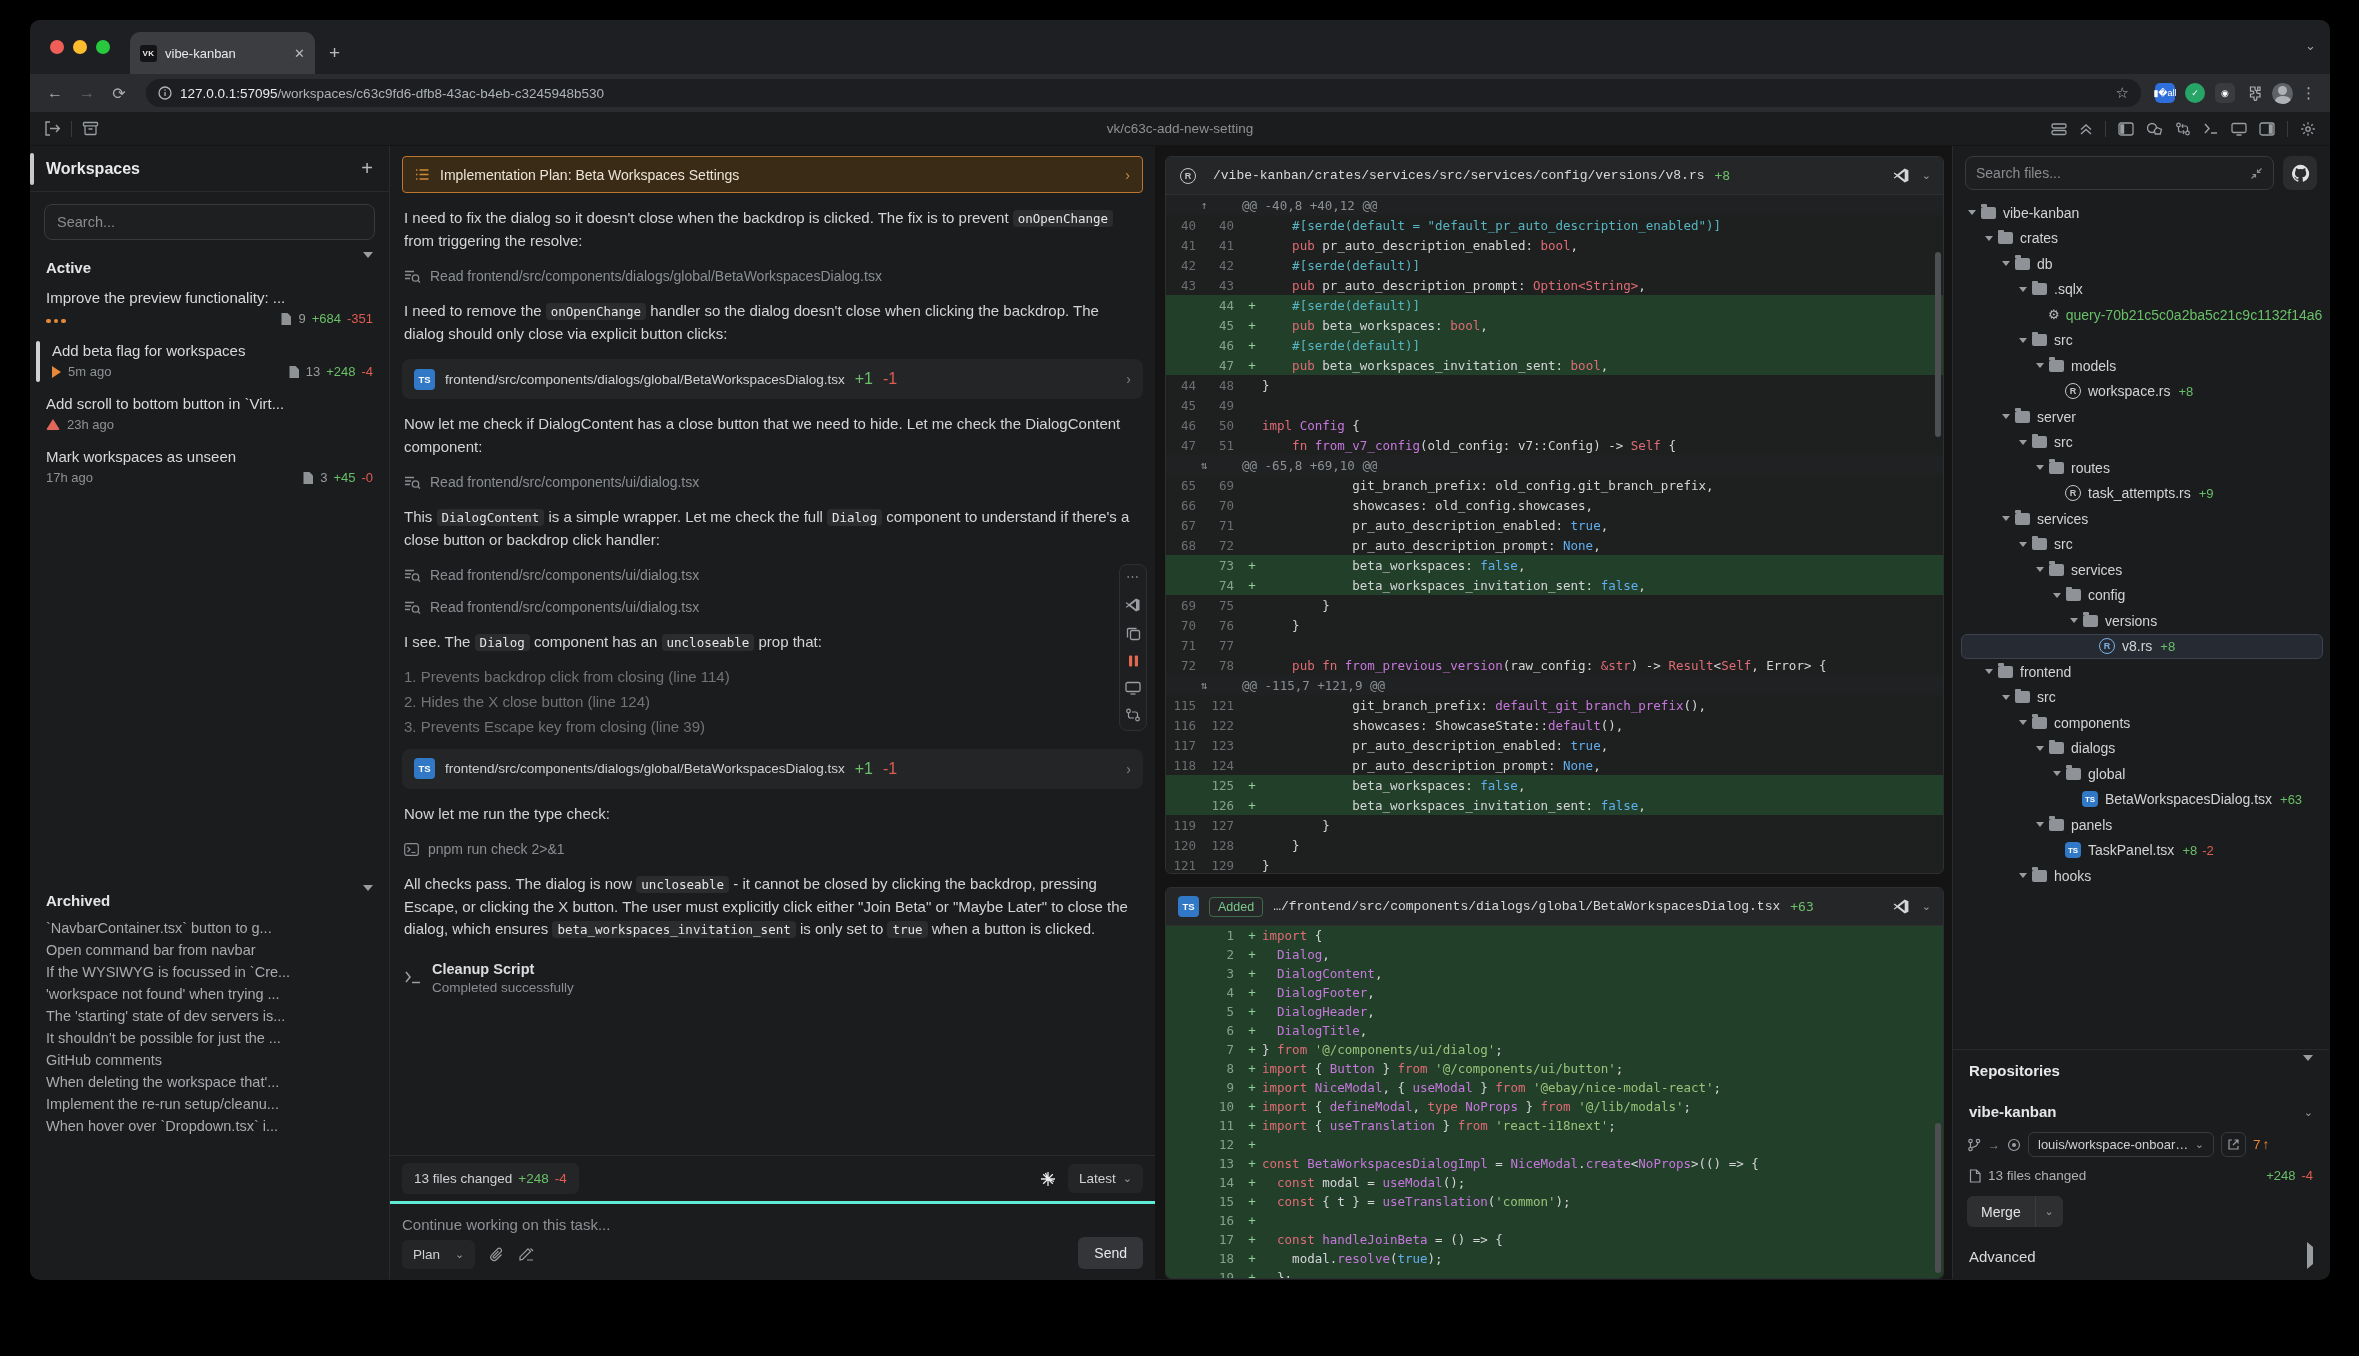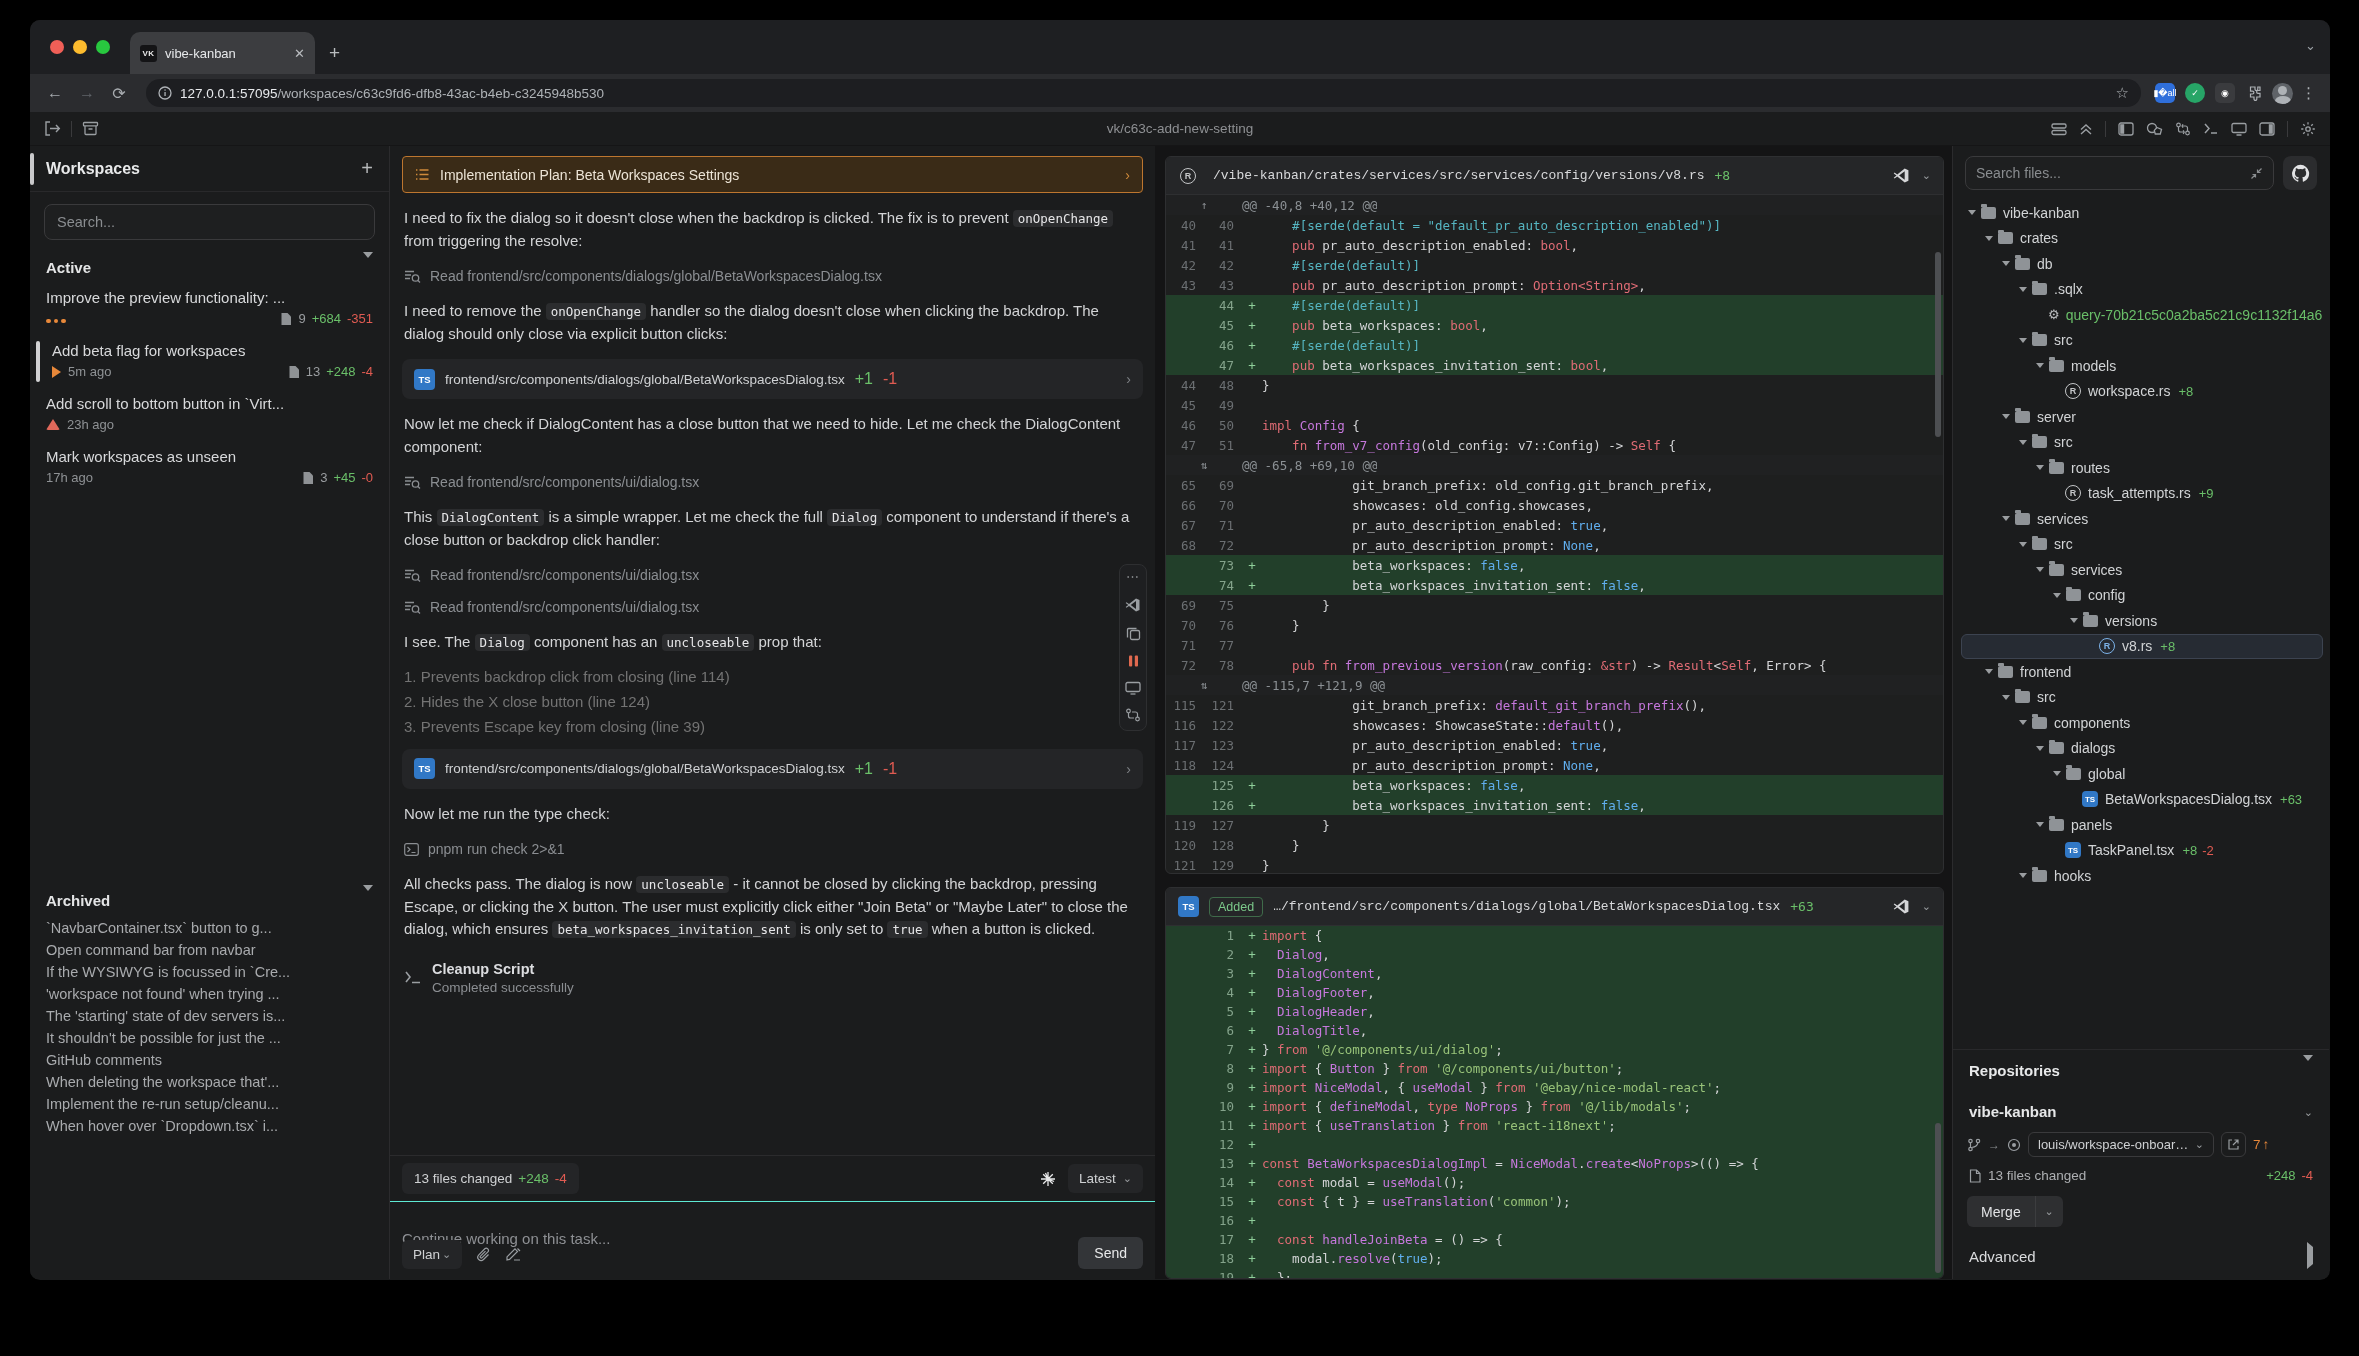--- a/index.html
+++ b/index.html
@@ -89,24 +89,24 @@
   .cleanup { display:flex; gap:10px; margin:20px 2px; }
   .cleanup .ct { font-size:14.5px; font-weight:bold; color:#dcdde0; }
   .cleanup .cs { font-size:13.5px; color:#8b8e92; margin-top:3px; }
   .float-tools { position:absolute; right:8px; top:418px; background:#1e1f21; border:1px solid #2e2f31; border-radius:8px; padding:4px 5px 8px; display:flex; flex-direction:column; align-items:center; gap:13px; z-index:5; }
   .float-tools .more { color:#9a9da0; font-size:13px; letter-spacing:1px; }
   .chat-foot { border-top:1px solid #2b2b2d; }
   .foot-row1 { height:45px; display:flex; align-items:center; padding:0 12px; }
   .badge13 { background:#242527; border-radius:6px; padding:8px 12px; font-size:13.5px; color:#d0d2d4; display:flex; gap:6px; align-items:center; }
   .foot-row1 .rt { margin-left:auto; display:flex; align-items:center; gap:12px; }
   .latest { background:#242527; border-radius:6px; padding:7px 11px; font-size:13.5px; color:#cfd1d3; display:flex; align-items:center; gap:7px; }
-  .inputarea { border-top:1px solid #5eead4; padding:28px 12px 10px; position:relative; height:78px; }
+  .inputarea { border-top:3px solid #5eead4; padding:12px 12px 10px; position:relative; height:78px; }
   .ph { color:#8e9094; font-size:15px; }
   .input-ctrls { position:absolute; left:12px; bottom:10px; display:flex; align-items:center; gap:14px; }
-  .planbtn { background:#242527; border-radius:6px; padding:7px 11px; font-size:13.5px; color:#cfd1d3; display:flex; align-items:center; gap:2px; }
+  .planbtn { background:#242527; border-radius:6px; padding:7px 11px; font-size:13.5px; color:#cfd1d3; display:flex; align-items:center; gap:15px; }
   .send { position:absolute; right:12px; bottom:10px; background:#333538; color:#e8e9ea; border-radius:6px; padding:8px 16px; font-size:14px; }
 
   
   .dpanel { border:1px solid #2e2f31; border-radius:6px; background:#1e1f1f; overflow:hidden; position:relative; }
   .dp1 { height:718px; } .dp2 { flex:1; }
   .dhead { height:38px; background:#252628; border-bottom:1px solid #2e2f31; display:flex; align-items:center; gap:10px; padding:0 12px; }
   .dpath { font-family:Liberation Mono, monospace; font-size:13px; color:#d8d9db; white-space:nowrap; overflow:hidden; }
   .dstat { color:#6abf69; font-family:"DejaVu Sans Mono", monospace; font-size:13px; }
   .dhead .hic { margin-left:auto; display:flex; gap:12px; align-items:center; }
   .added-badge { border:1px solid #3f6b4a; color:#7bc88a; border-radius:4px; font-size:12.5px; padding:2px 8px; }

